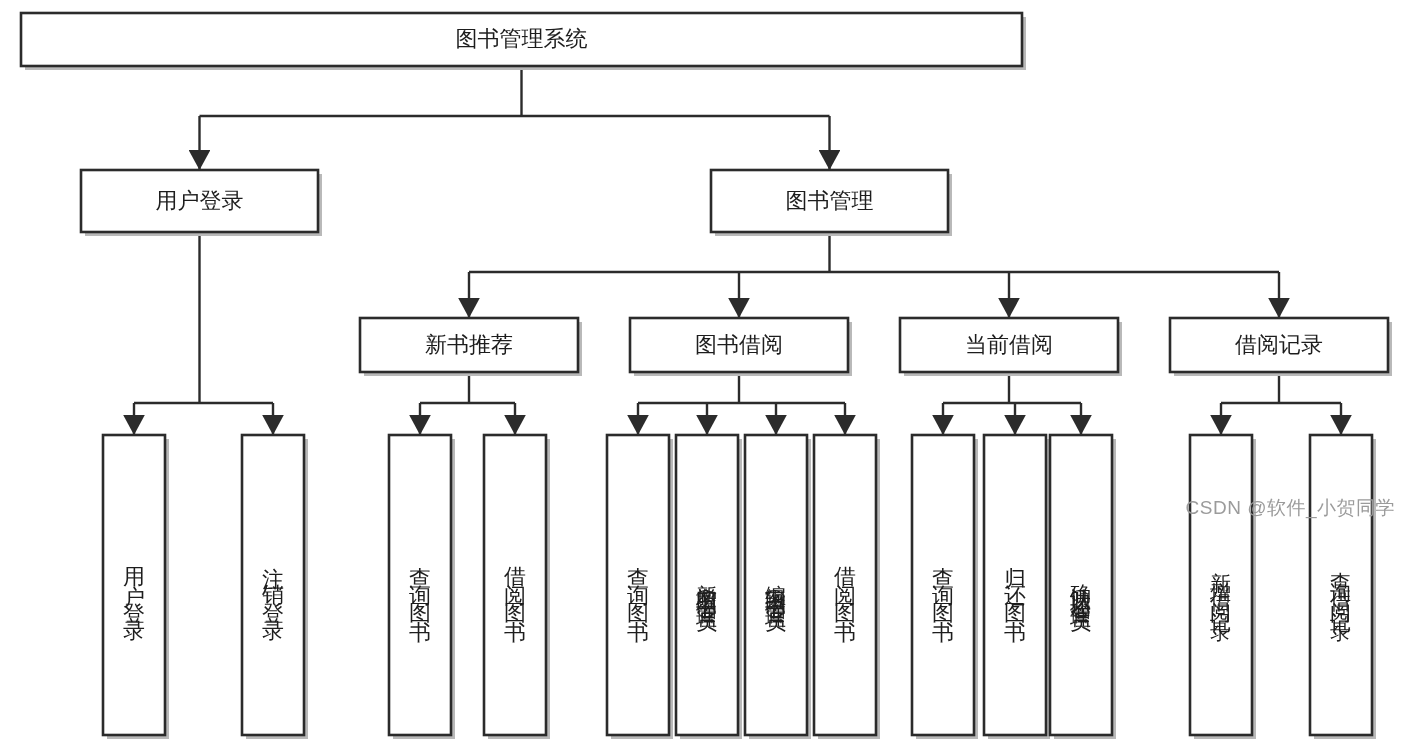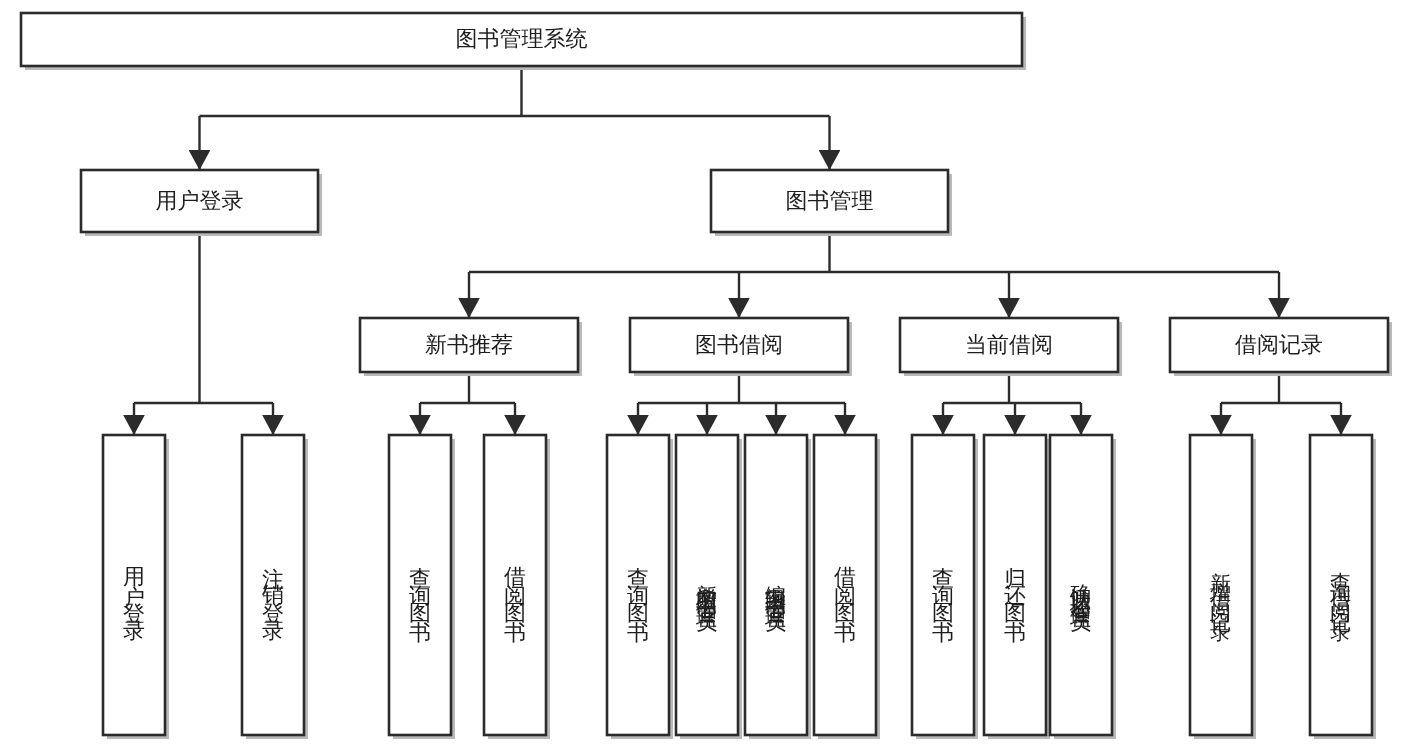--- a/index.html
+++ b/index.html
@@ -188,13 +188,14 @@
       <div class="node-label-v" style="left: 676px; top: 435px; width: 62px; height: 300px; font-size: 21px; letter-spacing: 4px;">新增图书（管理员）</div>
       <div class="node-label-v" style="left: 745px; top: 435px; width: 62px; height: 300px; font-size: 21px; letter-spacing: 4px;">编辑图书（管理员）</div>
       <div class="node-label-v" style="left: 814px; top: 435px; width: 62px; height: 300px; font-size: 22px; letter-spacing: 18px;">借阅图书</div>
       <div class="node-label-v" style="left: 912px; top: 435px; width: 62px; height: 300px; font-size: 22px; letter-spacing: 18px;">查询图书</div>
       <div class="node-label-v" style="left: 984px; top: 435px; width: 62px; height: 300px; font-size: 22px; letter-spacing: 18px;">归还图书</div>
       <div class="node-label-v" style="left: 1050px; top: 435px; width: 62px; height: 300px; font-size: 21px; letter-spacing: 4px;">确认归还（管理员）</div>
       <div class="node-label-v" style="left: 1190px; top: 435px; width: 62px; height: 300px; font-size: 21px; letter-spacing: 10px;">新增借阅记录</div>
       <div class="node-label-v" style="left: 1310px; top: 435px; width: 62px; height: 300px; font-size: 21px; letter-spacing: 10px;">查询借阅记录</div>
     </div>
 
+  <div class="watermark">CSDN @软件_小贺同学</div>
 </div>
 
 </body></html>

